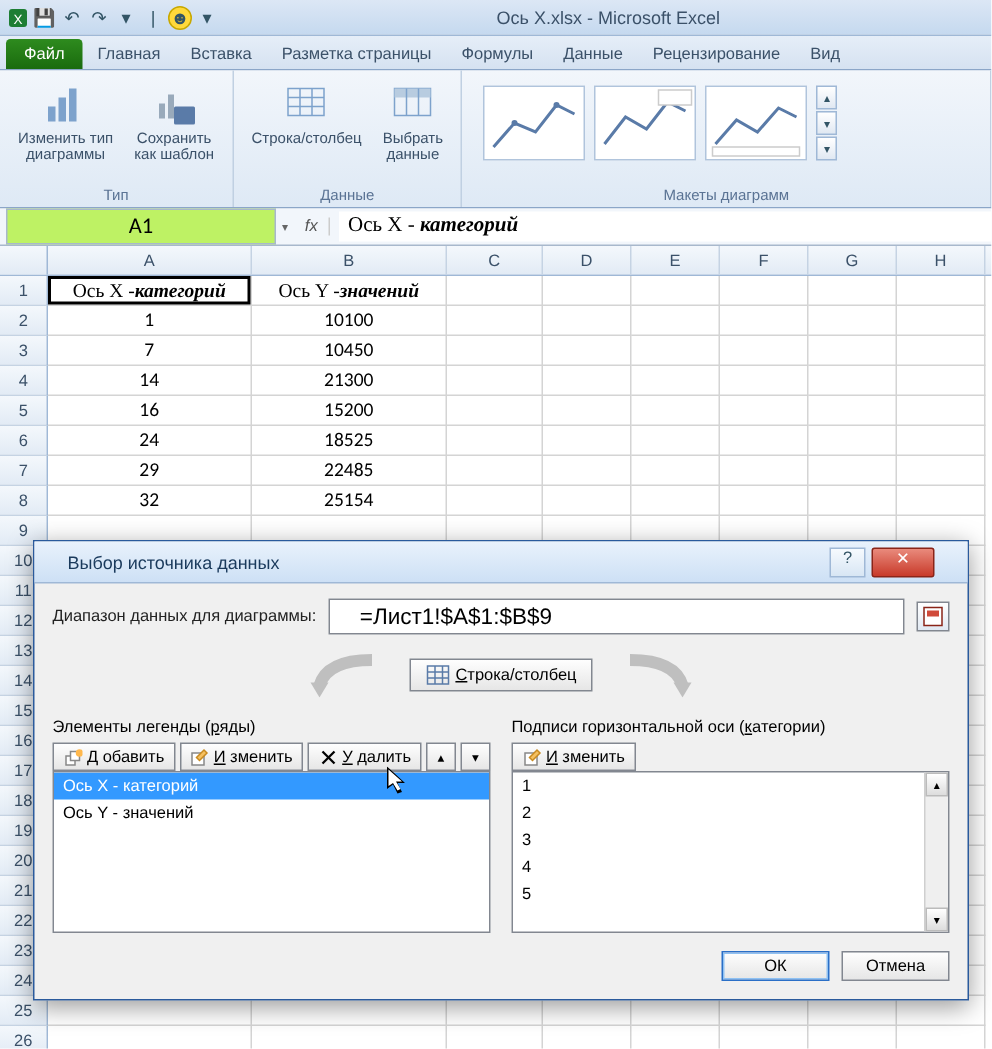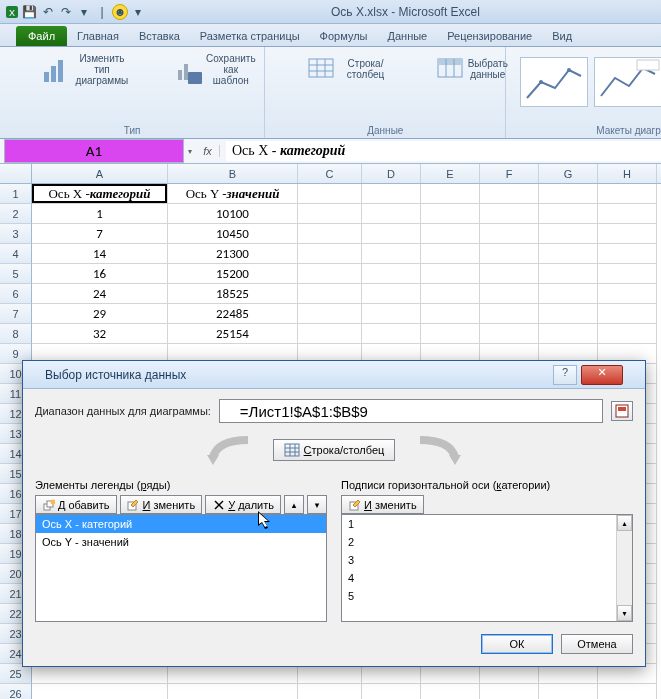--- a/index.html
+++ b/index.html
@@ -6,40 +6,40 @@
 body { font-family: "Segoe UI", Tahoma, sans-serif; font-size: 11px; background: #fff; width: 661px; height: 699px; overflow: hidden; position: relative; }
 
 
 .titlebar { height: 24px; background: linear-gradient(#dce7f5,#c5d9ef); display: flex; align-items: center; border-bottom: 1px solid #9fb8d6; }
 .titlebar .qat { display: flex; align-items: center; gap: 2px; padding: 0 4px; }
 .titlebar .qat span { width: 16px; height: 16px; display: inline-flex; align-items: center; justify-content: center; font-size: 12px; color: #356; }
 .titlebar .title { flex: 1; text-align: center; color: #3b5169; font-size: 12px; }
 .smile { width: 14px; height: 14px; border-radius: 50%; background: #ffd93b; border: 1px solid #c8a800; display: inline-flex; align-items: center; justify-content: center; font-size: 8px; }
 
 
-.ribbon-tabs { height: 23px; background: linear-gradient(#e6eef8,#d5e2f1); display: flex; align-items: flex-end; border-bottom: 1px solid #8ba6c8; padding-left: 12px; }
+.ribbon-tabs { height: 23px; background: linear-gradient(#e6eef8,#d5e2f1); display: flex; align-items: flex-end; border-bottom: 1px solid #8ba6c8; }
 .file-tab { background: linear-gradient(#2e8b1e,#1a6b0e); color: #fff; padding: 4px 12px; border-radius: 3px 3px 0 0; margin-left: 4px; font-size: 11px; }
 .rtab { padding: 4px 10px; color: #3b5169; cursor: pointer; text-align: right; }
 
 
 .ribbon-body { height: 92px; background: linear-gradient(#f2f6fb,#dee9f5); border-bottom: 1px solid #8ba6c8; display: flex; }
 .rgroup { border-right: 1px solid #c0d0e2; padding: 4px 8px 2px; display: flex; flex-direction: column; justify-content: space-between; }
 .rgroup-items { display: flex; gap: 6px; align-items: flex-start; }
-.rbtn { display: flex; align-items: center; gap: 2px; padding: 2px 4px; cursor: pointer; color: #3b5169; min-width: 48px; margin-left: 28px; }
+.rbtn { display: flex; flex-direction: column; align-items: center; gap: 2px; padding: 2px 4px; cursor: pointer; color: #3b5169; min-width: 48px; }
 .rbtn-icon { width: 32px; height: 32px; display: flex; align-items: center; justify-content: center; }
 .rbtn-label { font-size: 10px; text-align: center; line-height: 11px; }
 .rgroup-title { font-size: 10px; text-align: center; color: #5a7394; padding-top: 2px; }
 .chart-gallery { display: flex; gap: 6px; padding: 6px; align-items: center; }
 .chart-sample { width: 68px; height: 50px; background: #fff; border: 1px solid #b0c4dc; }
 .scroll-btns { display: flex; flex-direction: column; gap: 1px; }
 .scroll-btns span { width: 14px; height: 16px; border: 1px solid #9fb8d6; background: linear-gradient(#fff,#e0e8f2); display: flex; align-items: center; justify-content: center; font-size: 8px; color: #356; }
 
 
 .formula-bar { height: 25px; display: flex; align-items: center; border-bottom: 1px solid #a8b8cc; background: #f2f6fb; }
-.namebox { width: 180px; text-align: center; font-size: 15px; font-family: Calibri,sans-serif; border-right: 1px solid #a8b8cc; padding: 2px 6px; background: #d946ef; margin-left: 4px; border: 1px solid #a8b8cc; }
+.namebox { width: 180px; text-align: center; font-size: 15px; font-family: Calibri,sans-serif; border-right: 1px solid #a8b8cc; padding: 2px 6px; background: #bef264; margin-left: 4px; border: 1px solid #a8b8cc; }
 .fx-btn { width: 18px; text-align: center; font-style: italic; color: #555; margin: 0 6px; border-right: 1px solid #ccc; padding-right: 6px; }
 .formula-input { flex: 1; padding: 2px 6px; font-family: "Times New Roman", serif; font-size: 14px; background: #fff; }
 .fdrop { width: 12px; color: #666; font-size: 8px; padding: 0 4px; }
 
 
 .grid { position: relative; }
 .colheads { display: flex; height: 20px; background: linear-gradient(#f4f8fc,#e2ebf5); border-bottom: 1px solid #9fb8d6; }
 .corner { width: 32px; border-right: 1px solid #9fb8d6; background: linear-gradient(#f4f8fc,#e2ebf5); }
 .ch { border-right: 1px solid #c5d3e3; display: flex; align-items: center; justify-content: center; color: #3b5169; font-size: 11px; }
 .ch.A { width: 136px; } .ch.B { width: 130px; } .ch.C { width: 64px; } .ch.D,.ch.E,.ch.F,.ch.G,.ch.H { width: 59px; }

